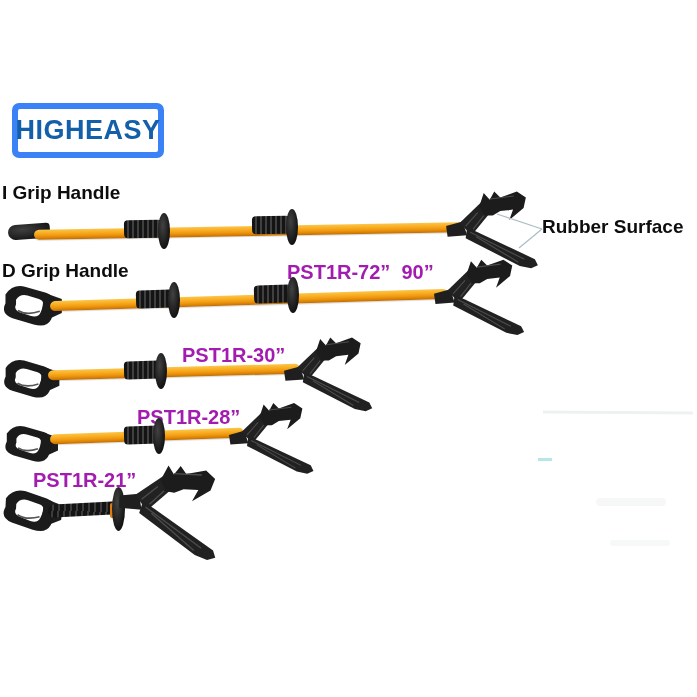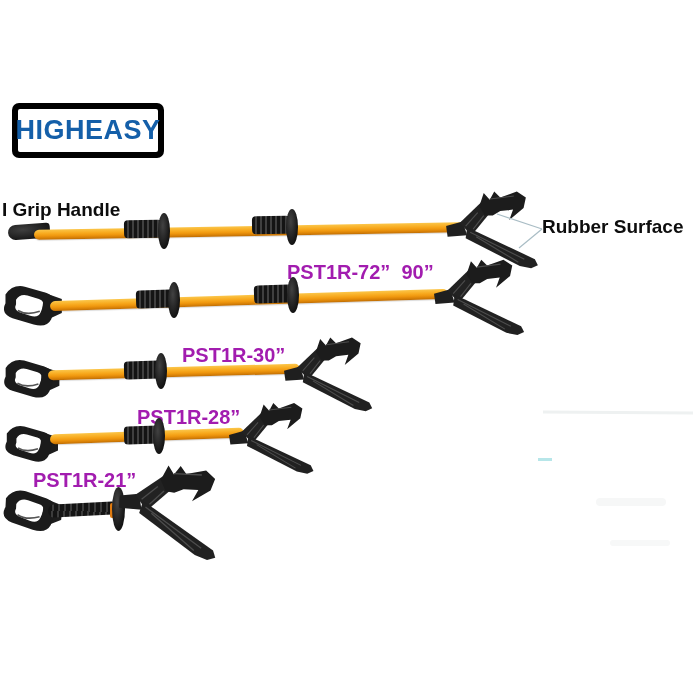--- a/index.html
+++ b/index.html
@@ -3,21 +3,21 @@
 <meta charset="utf-8">
 <style>
   html,body{margin:0;padding:0;background:#ffffff;}
   #canvas{
     position:relative;width:697px;height:697px;background:#ffffff;overflow:hidden;
     font-family:"Liberation Sans", sans-serif;
   }
   .abs{position:absolute;}
   
   .logo{
-    left:12px;top:103px;width:152px;height:55px;background:#000000;border-radius:7px;
+    left:12px;top:103px;width:152px;height:55px;background:#3b82f6;border-radius:7px;
     display:flex;align-items:center;justify-content:center;box-sizing:border-box;padding:6px;
   }
   .logo-inner{
     background:#ffffff;width:100%;height:100%;border-radius:2px;
     display:flex;align-items:center;justify-content:center;
     color:#145fa9;font-weight:bold;font-size:27px;letter-spacing:.5px;
   }
   
   .note{color:#0d0d0d;font-weight:bold;white-space:pre;}
   .note-19{font-size:19px;}
@@ -74,40 +74,41 @@
                  M18 18 Q22 11 31 13 L44 17 Q51 19 48 27 L46 32 Q43 39 34 36 L22 32 Q15 29 18 23 Z"></path>
         <path d="M20 30 Q30 36 45 31" stroke="#555555" stroke-width="2" fill="none"></path>
       </symbol>
     </defs>
   </svg>
 
   <div class="abs logo">
     <div class="logo-inner">HIGHEASY</div>
   </div>
 
-  <div class="abs note note-19" style="left:2px;top:199px;">I Grip Handle</div>
+  <div class="abs note note-19" style="left:2px;top:182px;">I Grip Handle</div>
 
   <div>
     <div class="abs itip" style="left:8px;top:224px;transform:rotate(-4deg);"></div>
     <div class="abs pole" style="left:34px;top:226px;width:430px;transform:rotate(-1deg);"></div>
     <div class="abs grip" style="left:124px;top:220px;transform:rotate(-1deg);"></div>
     <div class="abs disc" style="left:158px;top:213px;height:36px;"></div>
     <div class="abs grip" style="left:252px;top:216px;transform:rotate(-1deg);"></div>
     <div class="abs disc" style="left:286px;top:209px;height:36px;"></div>
     <svg class="abs" style="left:446px;top:190px;" width="98" height="79">
         <use href="#hook-head"></use>
       </svg>
   </div>
 
   <svg class="abs" style="left:490px;top:205px;" width="60" height="50">
     <line x1="7" y1="9" x2="52" y2="24" stroke="#a9bdc5" stroke-width="1.2"></line>
     <line x1="29" y1="43" x2="52" y2="24" stroke="#a9bdc5" stroke-width="1.2"></line>
   </svg>
   <div class="abs note note-21" style="left:542px;top:216px;">Rubber Surface</div>
 
+  <div class="abs note note-19" style="left:2px;top:260px;">D Grip Handle</div>
   <div class="abs model-label" style="left:287px;top:261px;">PST1R-72”  90”</div>
 
   <div>
     <svg class="abs" style="left:0px;top:284px;" width="62" height="44">
         <use href="#d-grip"></use>
       </svg>
     <div class="abs pole" style="left:50px;top:295px;width:398px;transform:rotate(-1.8deg);"></div>
     <div class="abs grip" style="left:136px;top:290px;transform:rotate(-2deg);"></div>
     <div class="abs disc" style="left:168px;top:282px;height:36px;"></div>
     <div class="abs grip" style="left:254px;top:285px;transform:rotate(-2deg);"></div>

